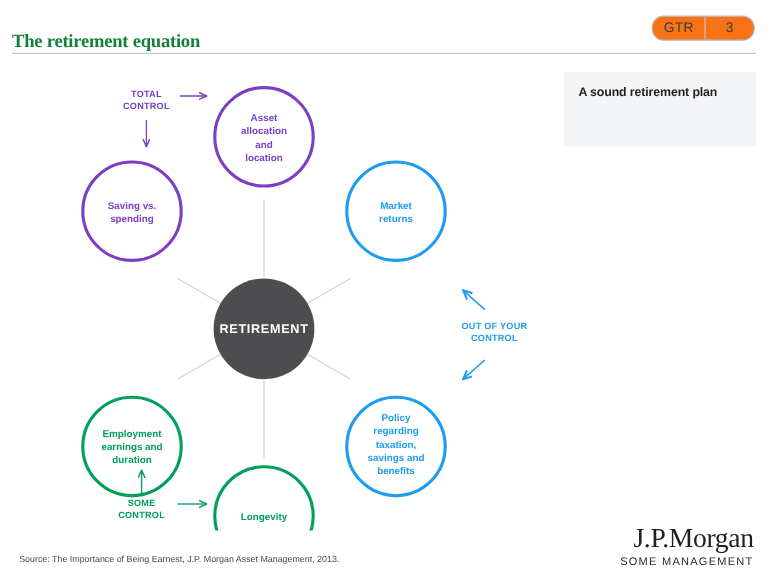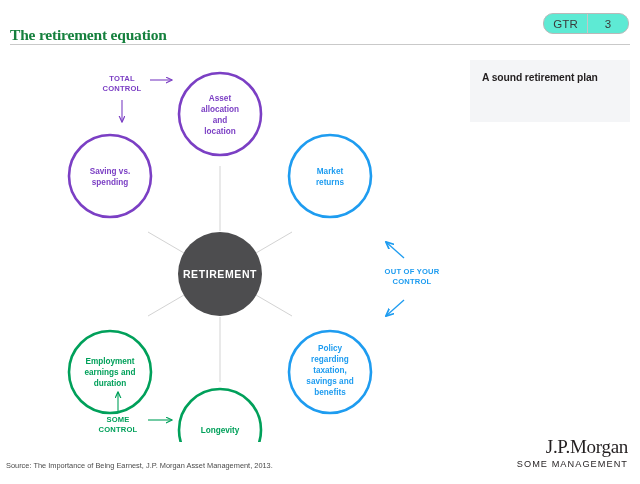--- a/index.html
+++ b/index.html
@@ -35,21 +35,21 @@
   }
   #page-badge {
     position: absolute;
     right: 11px;
     top: 13px;
     height: 19px;
     display: flex;
     align-items: stretch;
     border: 1px solid #b9b9b9;
     border-radius: 10px;
-    background: #5eead4;
+    background: #f97316;
     overflow: hidden;
   }
   #page-badge .badge-cell {
     display: flex;
     align-items: center;
     justify-content: center;
     font-size: 11.5px;
     color: #3a3a3a;
     padding: 0 9px;
     letter-spacing: 0.2px;
@@ -118,34 +118,34 @@
   }
   #callout-body {
     font-size: 8.6px;
     line-height: 1.62;
     color: #3b3b3b;
   }
 
   
   #source-note {
     position: absolute;
-    left: 6px;
+    left: 16px;
     top: 461px;
     font-size: 7.4px;
     color: #4a4a4a;
   }
   #logo {
     position: absolute;
     right: 12px;
     top: 437px;
     text-align: right;
   }
   #logo-main {
     font-family: "Liberation Serif", serif;
-    font-size: 19px;
+    font-size: 23px;
     color: #231f20;
     line-height: 1;
     letter-spacing: -0.3px;
   }
   #logo-sub {
     font-family: "Liberation Sans", sans-serif;
     font-size: 9.2px;
     color: #231f20;
     letter-spacing: 1.05px;
     margin-top: 3px;

